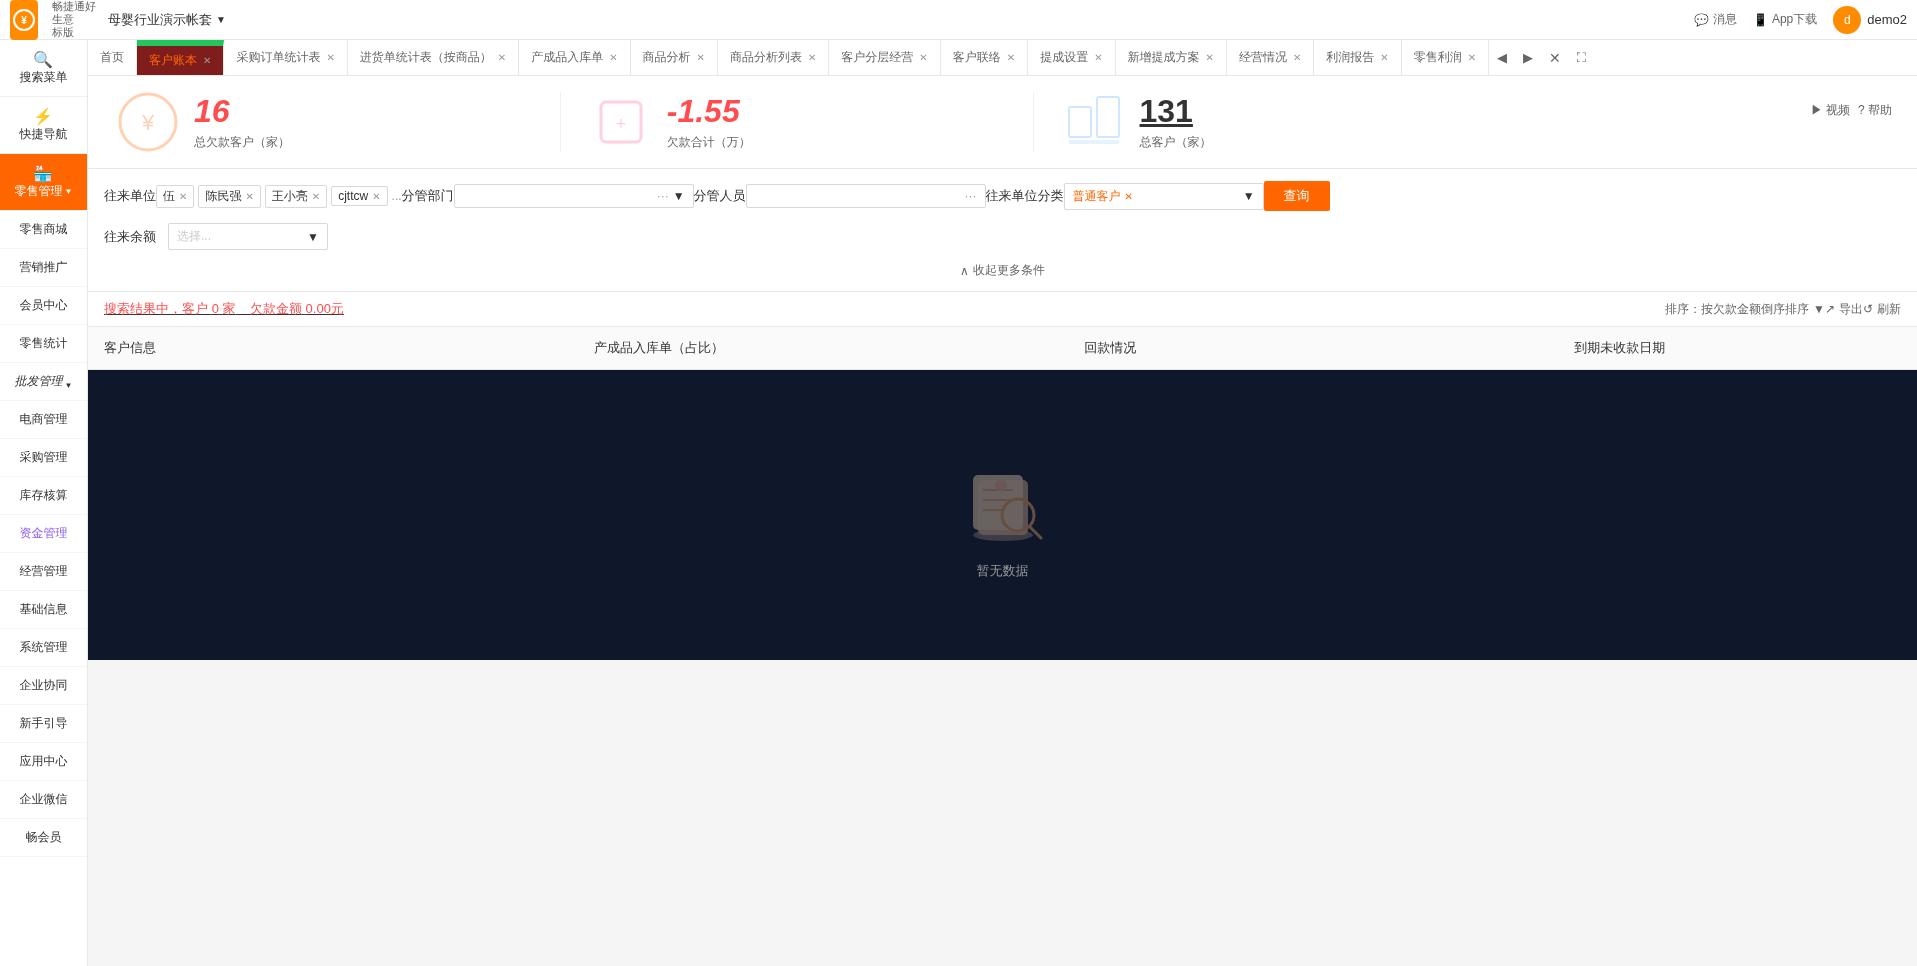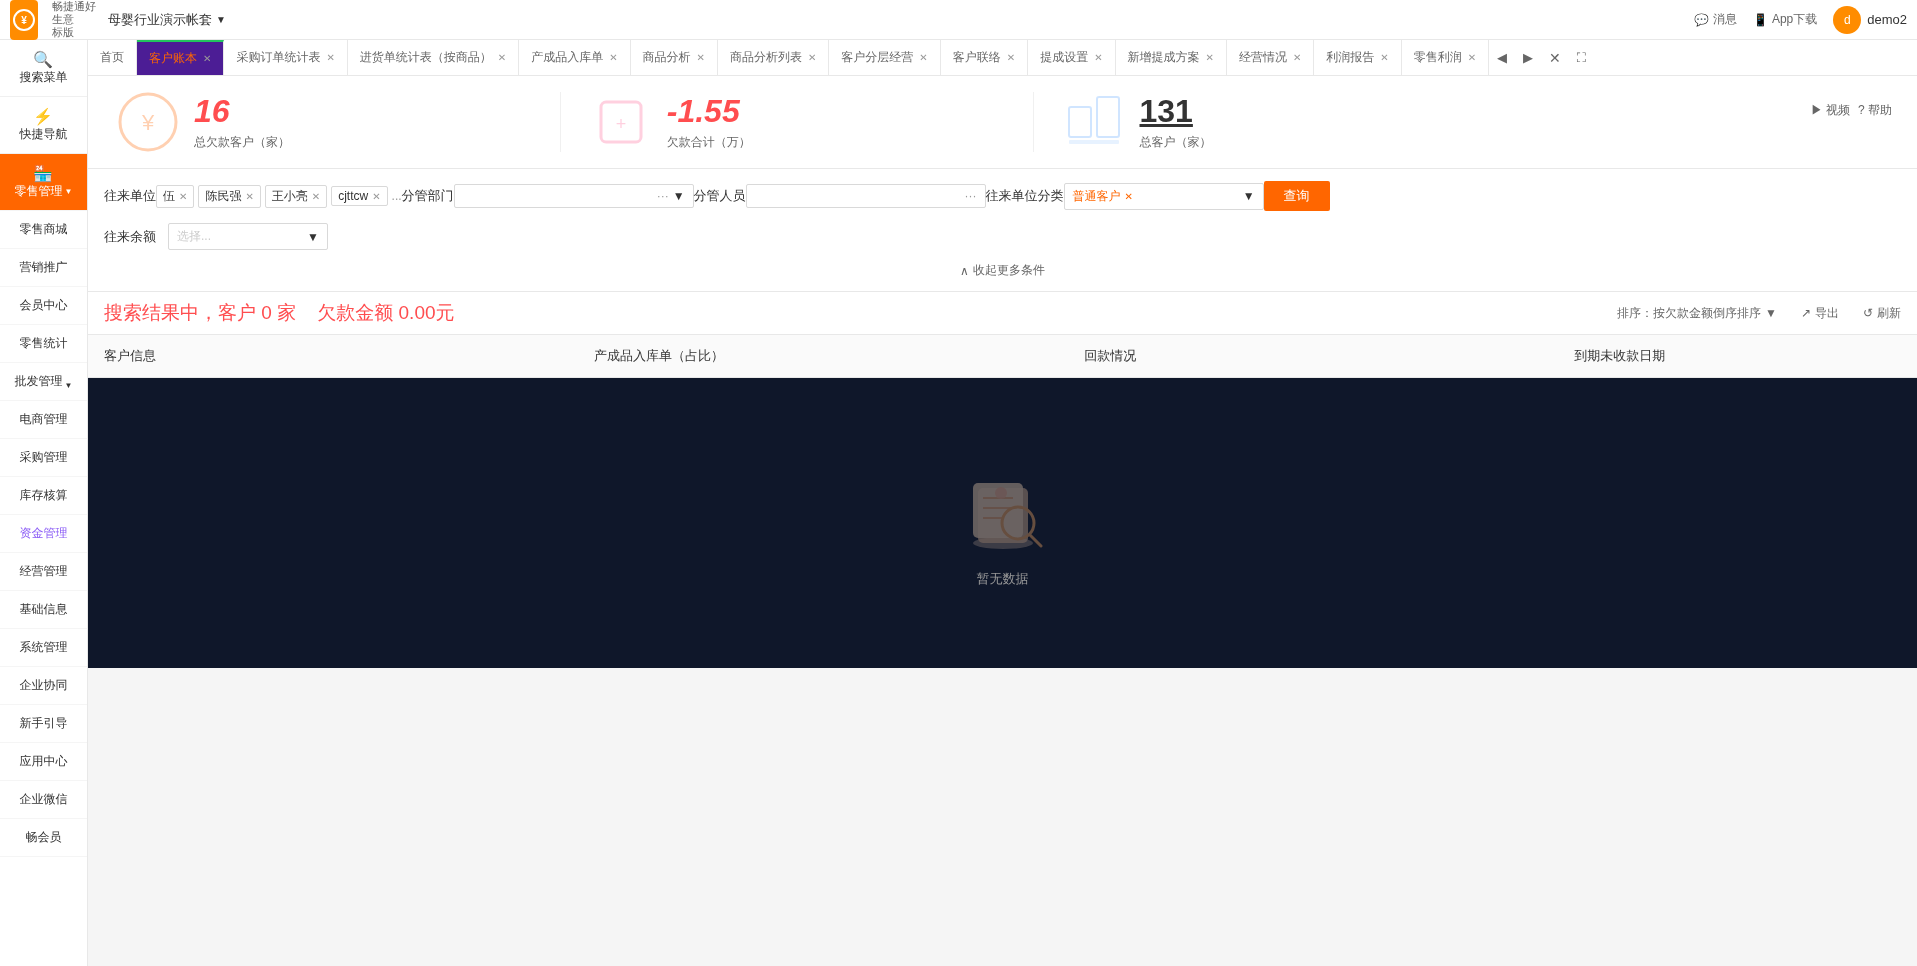--- a/index.html
+++ b/index.html
@@ -24,21 +24,21 @@
     .avatar { width: 28px; height: 28px; border-radius: 50%; background: #ff8c00; display: flex; align-items: center; justify-content: center; color: white; font-size: 12px; }
 
     
     .search-menu { padding: 10px 0; text-align: center; font-size: 12px; color: #333; cursor: pointer; border-bottom: 1px solid #f0f0f0; }
     .quick-nav { padding: 10px 0; text-align: center; font-size: 12px; color: #333; cursor: pointer; border-bottom: 1px solid #f0f0f0; }
     .sidebar-item { padding: 10px 0; text-align: center; font-size: 12px; color: #333; cursor: pointer; border-bottom: 1px solid #f5f5f5; }
     .sidebar-item.active { background: #ff6600; color: white; }
 
     
     .tab { display: flex; align-items: center; height: 36px; padding: 0 12px; font-size: 12px; color: #666; cursor: pointer; border-right: 1px solid #e8e8e8; white-space: nowrap; flex-shrink: 0; }
-    .tab.active { color: #ff6600; background: #4c1d95; border-top: 2px solid #22c55e; }
+    .tab.active { color: #ff6600; background: #7f1d1d; border-top: 6px solid #22c55e; }
     .tab-close { margin-left: 6px; color: #999; font-size: 10px; cursor: pointer; }
     .tab-arrow { padding: 0 8px; cursor: pointer; color: #666; }
 
     
     .summary-row { display: flex; background: #fff; padding: 16px 0; border-bottom: 1px solid #e8e8e8; }
     .summary-card { flex: 1; display: flex; align-items: center; padding: 0 30px; border-right: 1px solid #f0f0f0; position: relative; }
     .summary-card:last-child { border-right: none; }
     .card-icon { width: 60px; height: 60px; display: flex; align-items: center; justify-content: center; margin-right: 16px; opacity: 0.3; }
     .card-values { display: flex; flex-direction: column; }
     .card-main-value { font-size: 32px; font-weight: bold; }
@@ -57,23 +57,23 @@
     .tag-more { color: #999; cursor: pointer; font-size: 12px; }
     .filter-select { display: flex; align-items: center; border: 1px solid #d9d9d9; border-radius: 2px; padding: 4px 8px; font-size: 12px; color: #333; cursor: pointer; gap: 4px; min-width: 160px; }
     .filter-select-wide { min-width: 240px; }
     .filter-select-medium { min-width: 200px; }
     .collapse-btn { display: flex; align-items: center; justify-content: center; gap: 4px; font-size: 12px; color: #666; cursor: pointer; margin-top: 4px; }
     .query-btn { background: #ff6600; color: white; border: none; border-radius: 2px; padding: 6px 20px; font-size: 13px; cursor: pointer; }
     .filter-row2 { display: flex; align-items: center; gap: 12px; }
 
     
     .result-bar { display: flex; align-items: center; justify-content: space-between; padding: 8px 16px; background: #fff; border-bottom: 1px solid #e8e8e8; }
-    .result-info { font-size: 19px; color: #333; }
+    .result-info { font-size: 13px; color: #333; text-decoration: underline; }
     .result-info span { color: #ff4d4f; }
-    .result-actions { display: flex; gap: 24px; font-size: 12px; color: #666; margin-left: 32px; }
+    .result-actions { display: flex; gap: 0; font-size: 12px; color: #666; margin-left: 32px; }
     .sort-select { display: flex; align-items: center; gap: 4px; cursor: pointer; }
     .action-btn { display: flex; align-items: center; gap: 4px; cursor: pointer; color: #666; }
 
     
     .data-table { width: 100%; background: #0f172a; }
     .table-header { display: flex; padding: 12px 16px; border-bottom: 1px solid #e8e8e8; background: #fafafa; }
     .col-customer { flex: 3; font-size: 13px; color: #333; font-weight: 500; }
     .col-debt { flex: 3; font-size: 13px; color: #333; font-weight: 500; }
     .col-payment { flex: 3; font-size: 13px; color: #333; font-weight: 500; }
     .col-date { flex: 2; font-size: 13px; color: #333; font-weight: 500; }
@@ -156,21 +156,21 @@
       <div class="sidebar-item">
         <div>营销推广</div>
       </div>
       <div class="sidebar-item">
         <div>会员中心</div>
       </div>
       <div class="sidebar-item">
         <div>零售统计</div>
       </div>
       <div class="sidebar-item">
-        <div style="display:flex;align-items:flex-end;justify-content:center;gap:2px;">
+        <div style="display:flex;align-items:flex-end;justify-content:center;gap:2px;font-style:italic;">
           <span>批发管理</span>
           <span style="font-size:8px;">▼</span>
         </div>
       </div>
       <div class="sidebar-item">
         <div>电商管理</div>
       </div>
       <div class="sidebar-item">
         <div>采购管理</div>
       </div>

